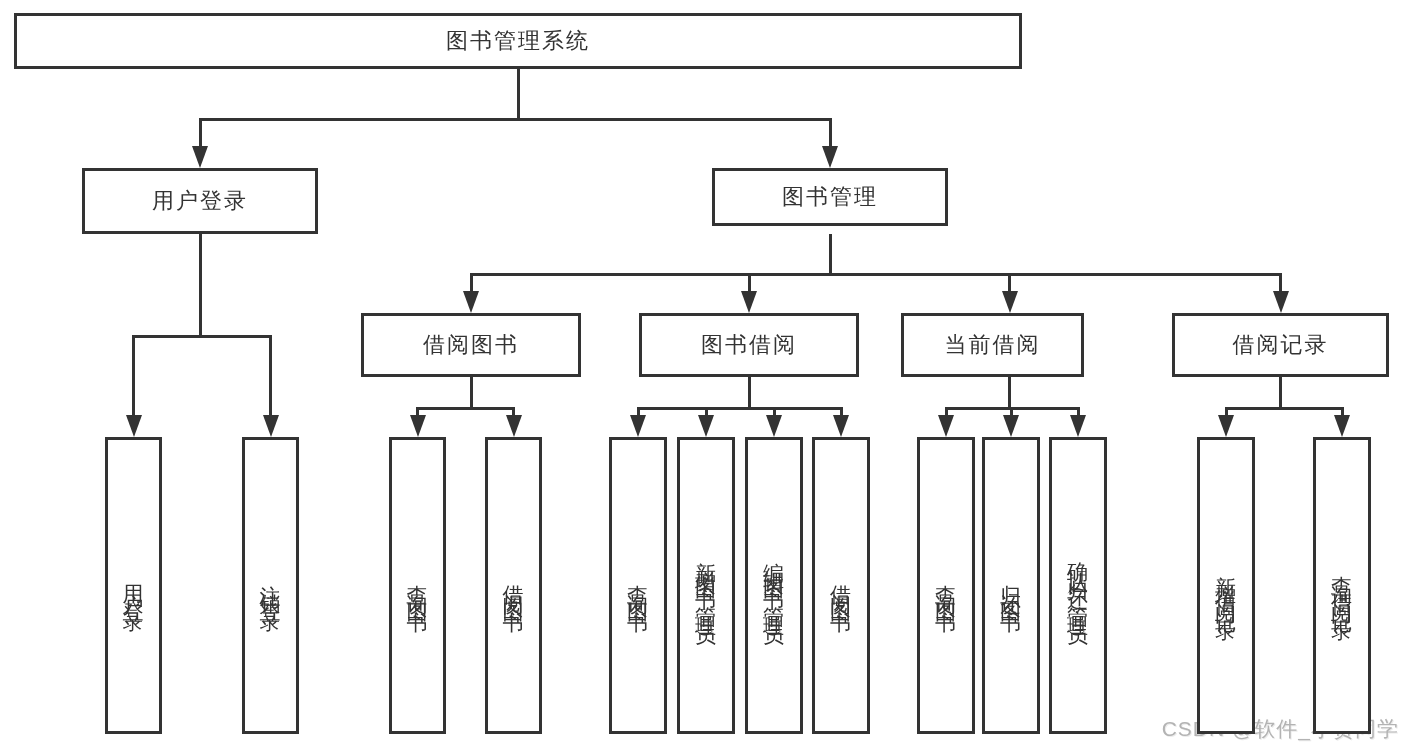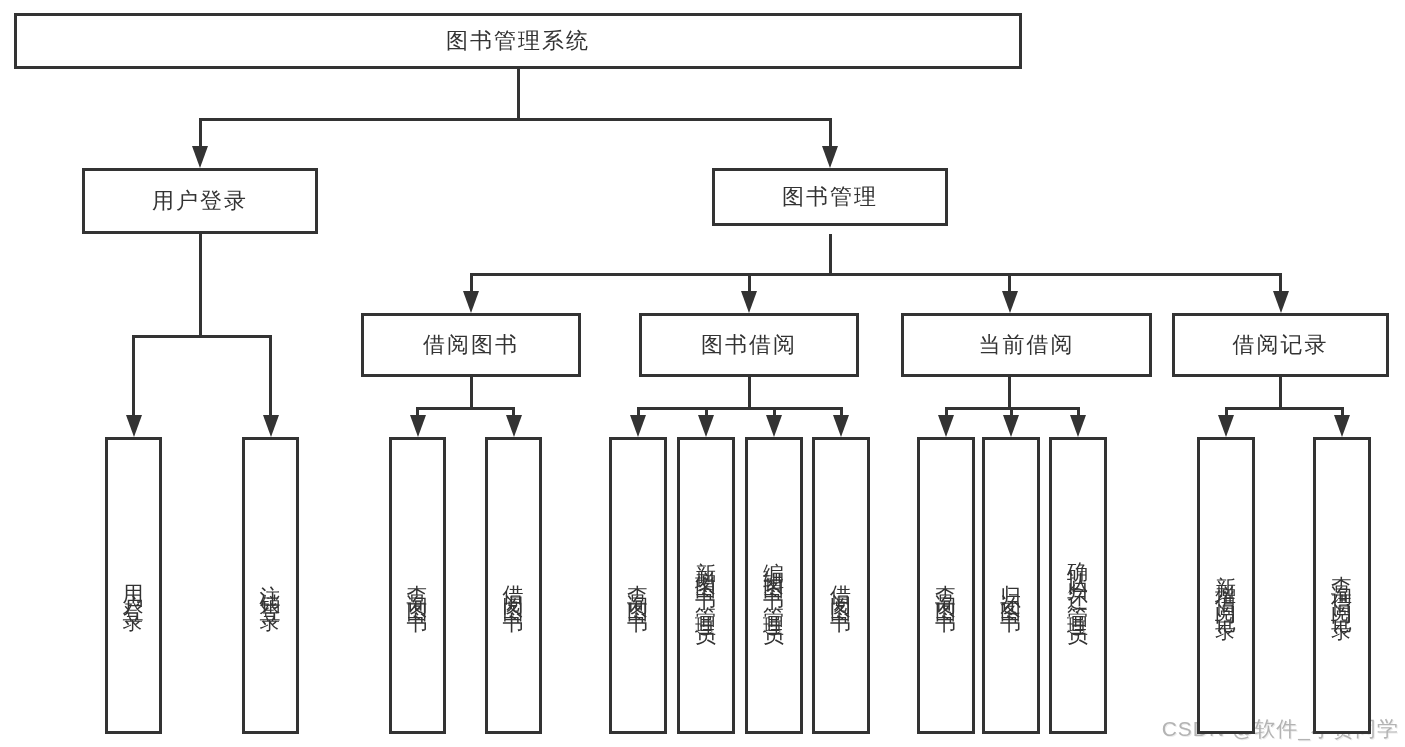--- a/index.html
+++ b/index.html
@@ -57,21 +57,21 @@
 </head>
 <body>
 
 <div class="canvas" id="canvas">
   <div class="watermark">CSDN @软件_小贺同学</div>
 <div class="node" style="left: 14px; top: 13px; width: 1008px; height: 56px;">图书管理系统</div>
     <div class="node" style="left: 82px; top: 168px; width: 236px; height: 66px;">用户登录</div>
     <div class="node" style="left: 712px; top: 168px; width: 236px; height: 58px;">图书管理</div>
     <div class="node" style="left: 361px; top: 313px; width: 220px; height: 64px;">借阅图书</div>
     <div class="node" style="left: 639px; top: 313px; width: 220px; height: 64px;">图书借阅</div>
-    <div class="node" style="left: 901px; top: 313px; width: 251px; height: 64px;">当前借阅</div>
+    <div class="node" style="left: 901px; top: 313px; width: 183px; height: 64px;">当前借阅</div>
     <div class="node" style="left: 1172px; top: 313px; width: 217px; height: 64px;">借阅记录</div>
     <div class="node vert" style="left: 105px; top: 437px; width: 57px; height: 297px;">用户登录</div>
     <div class="node vert" style="left: 242px; top: 437px; width: 57px; height: 297px;">注销登录</div>
     <div class="node vert" style="left: 389px; top: 437px; width: 57px; height: 297px;">查询图书</div>
     <div class="node vert" style="left: 485px; top: 437px; width: 57px; height: 297px;">借阅图书</div>
     <div class="node vert" style="left: 609px; top: 437px; width: 58px; height: 297px;">查询图书</div>
     <div class="node vert" style="left: 677px; top: 437px; width: 58px; height: 297px;">新增图书（管理员）</div>
     <div class="node vert" style="left: 745px; top: 437px; width: 58px; height: 297px;">编辑图书（管理员）</div>
     <div class="node vert" style="left: 812px; top: 437px; width: 58px; height: 297px;">借阅图书</div>
     <div class="node vert" style="left: 917px; top: 437px; width: 58px; height: 297px;">查询图书</div>

